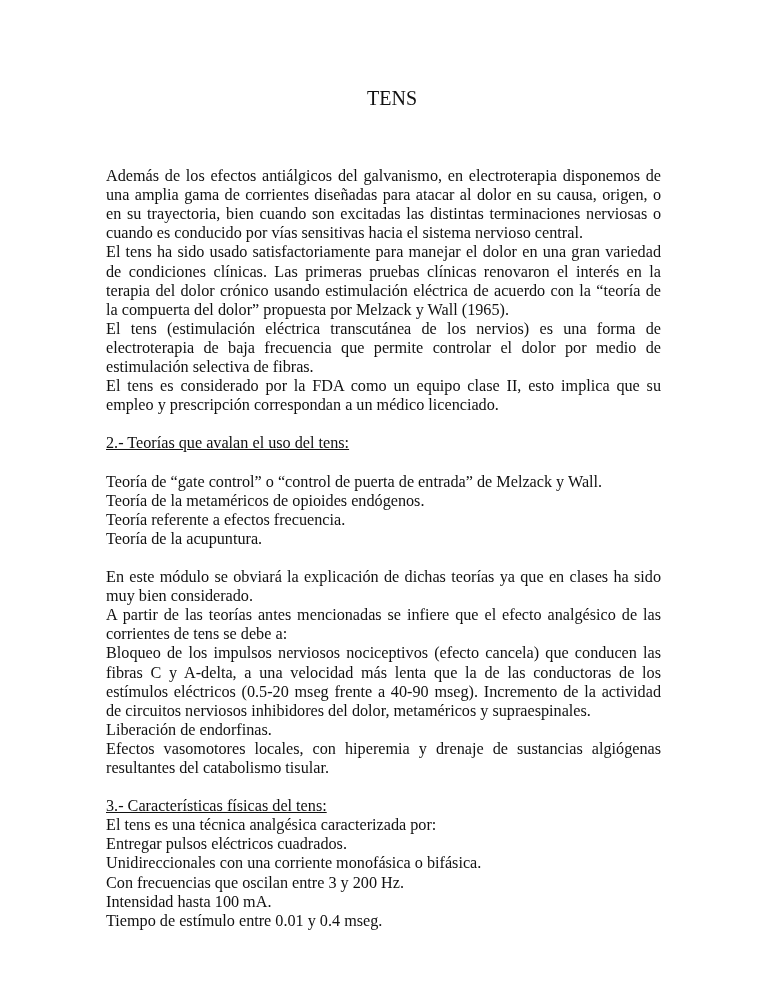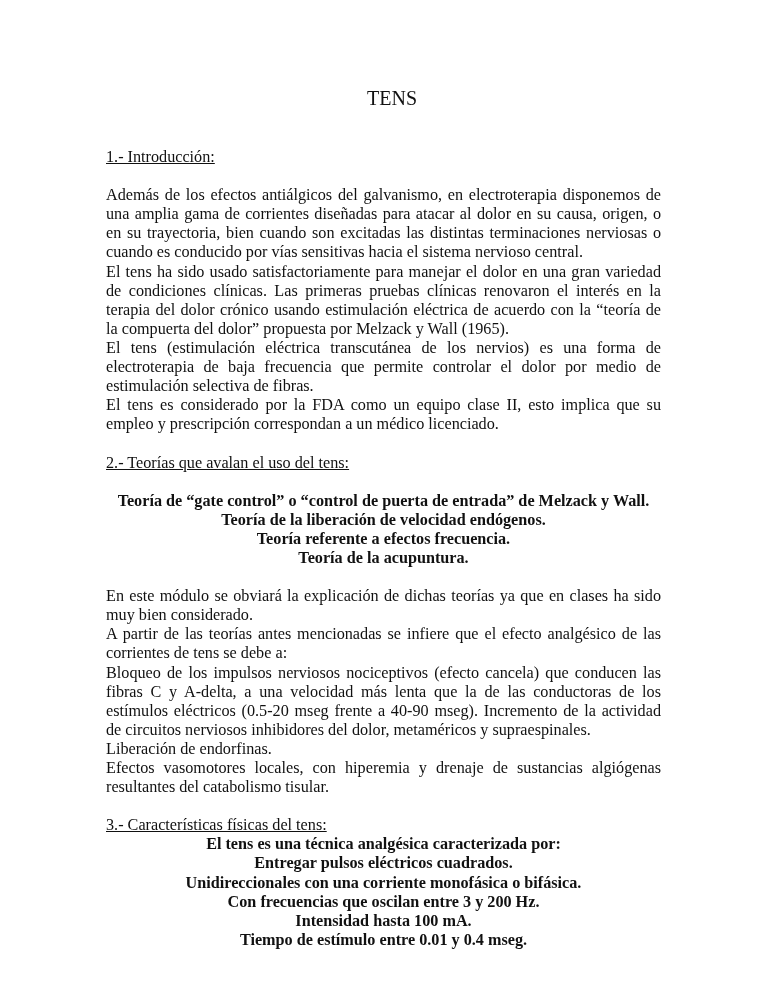--- a/index.html
+++ b/index.html
@@ -44,42 +44,41 @@
       text-decoration: underline;
       margin: 0;
       font-weight: normal;
       font-size: 16.2px;
     }
     p {
       margin: 0;
       text-align: justify;
     }
     .gap { height: 19.1px; }
-    .list-line { text-align: center; font-weight: bold; }
+    .list-line { text-align: left; }
   </style>
 </head>
 <body>
 
 <div class="page">
   <h1 class="title">TENS</h1>
 
   <div class="body-text">
 
-    <h2 class="heading">1.- Introducción:</h2>
     <div class="gap"></div>
     <p>Además de los efectos antiálgicos del galvanismo, en electroterapia disponemos de una amplia gama de corrientes diseñadas para atacar al dolor en su causa, origen, o en su trayectoria, bien cuando son excitadas las distintas terminaciones nerviosas o cuando es conducido por vías sensitivas hacia el sistema nervioso central.</p>
     <p>El tens ha sido usado satisfactoriamente para manejar el dolor en una gran variedad de condiciones clínicas. Las primeras pruebas clínicas renovaron el interés en la terapia del dolor crónico usando estimulación eléctrica de acuerdo con la “teoría de la compuerta del dolor” propuesta por Melzack y Wall (1965).</p>
     <p>El tens (estimulación eléctrica transcutánea de los nervios) es una forma de electroterapia de baja frecuencia que permite controlar el dolor por medio de estimulación selectiva de fibras.</p>
     <p>El tens es considerado por la FDA como un equipo clase II, esto implica que su empleo y prescripción correspondan a un médico licenciado.</p>
     <div class="gap"></div>
 
     <h2 class="heading">2.- Teorías que avalan el uso del tens:</h2>
     <div class="gap"></div>
     <p class="list-line">Teoría de “gate control” o “control de puerta de entrada” de Melzack y Wall.</p>
-    <p class="list-line">Teoría de la liberación de velocidad endógenos.</p>
+    <p class="list-line">Teoría de la metaméricos de opioides endógenos.</p>
     <p class="list-line">Teoría referente a efectos frecuencia.</p>
     <p class="list-line">Teoría de la acupuntura.</p>
     <div class="gap"></div>
     <p>En este módulo se obviará la explicación de dichas teorías ya que en clases ha sido muy bien considerado.</p>
     <p>A partir de las teorías antes mencionadas se infiere que el efecto analgésico de las corrientes de tens se debe a:</p>
     <p>Bloqueo de los impulsos nerviosos nociceptivos (efecto cancela) que conducen las fibras C y A-delta, a una velocidad más lenta que la de las conductoras de los estímulos eléctricos (0.5-20 mseg frente a 40-90 mseg). Incremento de la actividad de circuitos nerviosos inhibidores del dolor, metaméricos y supraespinales.</p>
     <p>Liberación de endorfinas.</p>
     <p>Efectos vasomotores locales, con hiperemia y drenaje de sustancias algiógenas resultantes del catabolismo tisular.</p>
     <div class="gap"></div>
 

